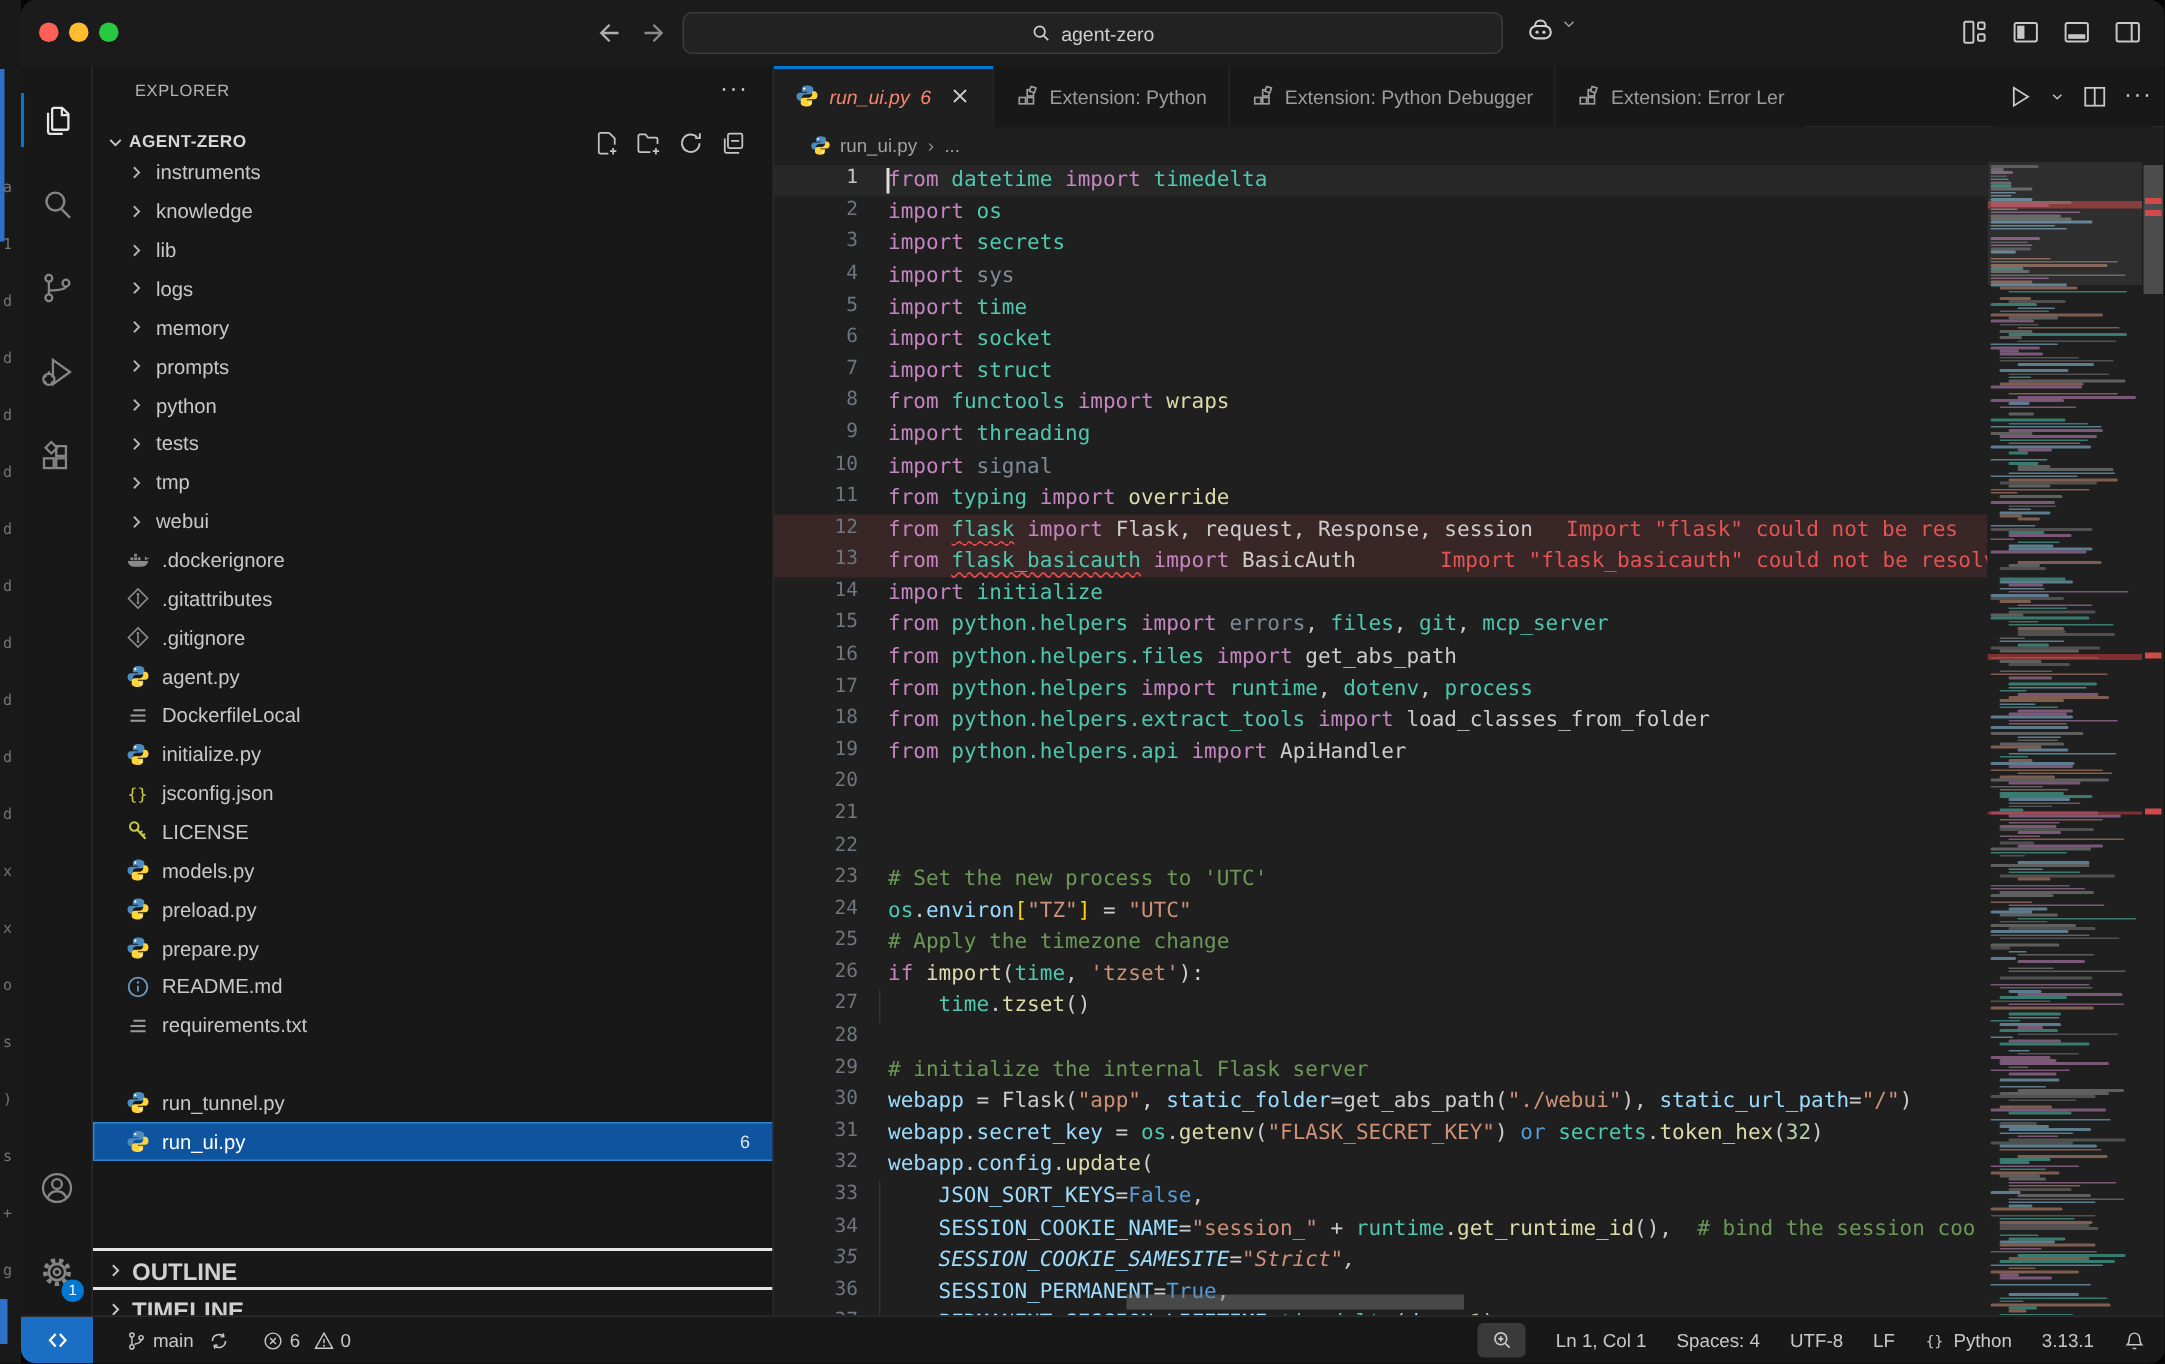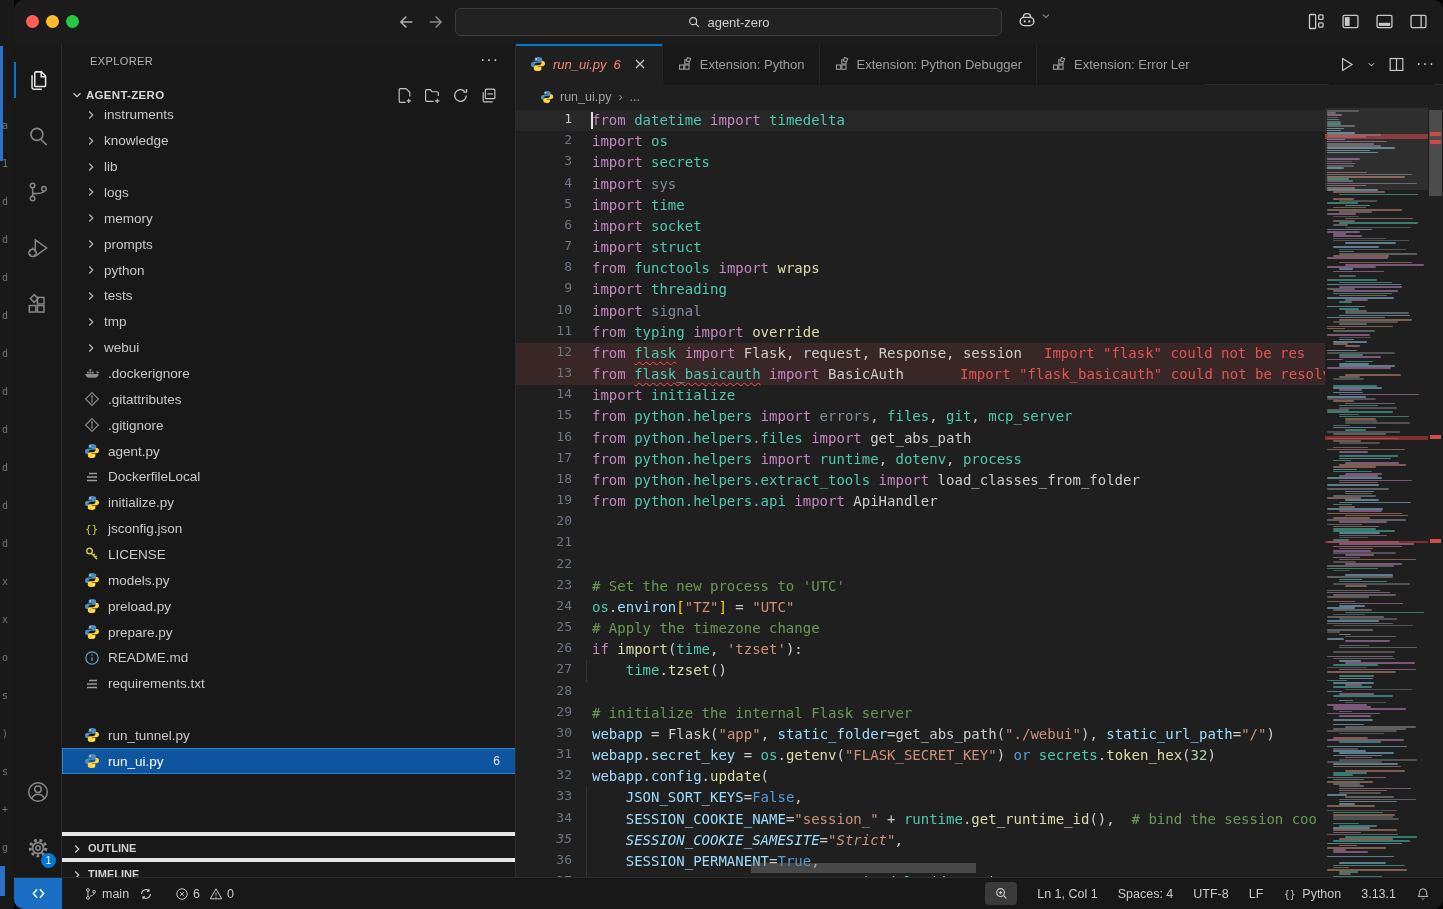--- a/index.html
+++ b/index.html
@@ -54,21 +54,21 @@
   .section-actions span { width:17px; height:17px; }
   .section-actions svg { width:17px; height:17px; }
   .tree { position:absolute; left:0; top:58px; width:100%; height:730px; overflow:hidden; }
   .trow { position:absolute; left:0; width:454px; height:25.857px; display:flex; align-items:center; font-size:13.5px; color:#c8c8c8; }
   .trow .tchev { width:14px; height:14px; margin-left:22px; margin-right:6px; color:#b5b5b5; flex:none; }
   .trow .tchev svg { width:14px; height:14px; }
   .trow .ficon { width:16px; height:16px; margin-left:22px; margin-right:8px; flex:none; display:flex; align-items:center; justify-content:center; font-size:12px; }
   .trow .ficon svg { width:16px; height:16px; }
   .trow.selected { background:#0e549f; outline:1px solid #2b84d4; outline-offset:-1px; color:#ffffff; }
   .trow .tbadge { margin-left:auto; margin-right:16px; font-size:12px; color:#e8e8e8; }
-  .panel-row { position:absolute; left:0; width:100%; height:26px; border-top:4px solid #e5e5e5; font-weight:bold; font-size:11px; color:#d0d0d0; }
+  .panel-row { position:absolute; left:0; width:100%; height:26px; border-top:2px solid #e5e5e5; font-weight:bold; font-size:16px; color:#d0d0d0; }
   .panel-row .chev { position:absolute; left:8px; top:6px; width:14px; height:14px; color:#cccccc; }
   .panel-row .chev svg { width:14px; height:14px; }
   .panel-row .lbl { position:absolute; left:26px; top:6px; }
 
   
   .editor-area { position:absolute; left:502px; top:44px; width:927px; height:833px; background:#1f1f1f; }
   .tabbar { position:absolute; left:0; top:0; width:100%; height:41px; background:#181818; border-bottom:1px solid #2a2a2a; display:flex; }
   .tab { position:relative; height:41px; display:flex; align-items:center; padding:0 14px; gap:7px; background:#181818; border-right:1px solid #252525; font-size:13px; color:#9d9d9d; flex:none; }
   .tab .ticon { width:16px; height:16px; flex:none; }
   .tab .ticon svg { width:16px; height:16px; }

